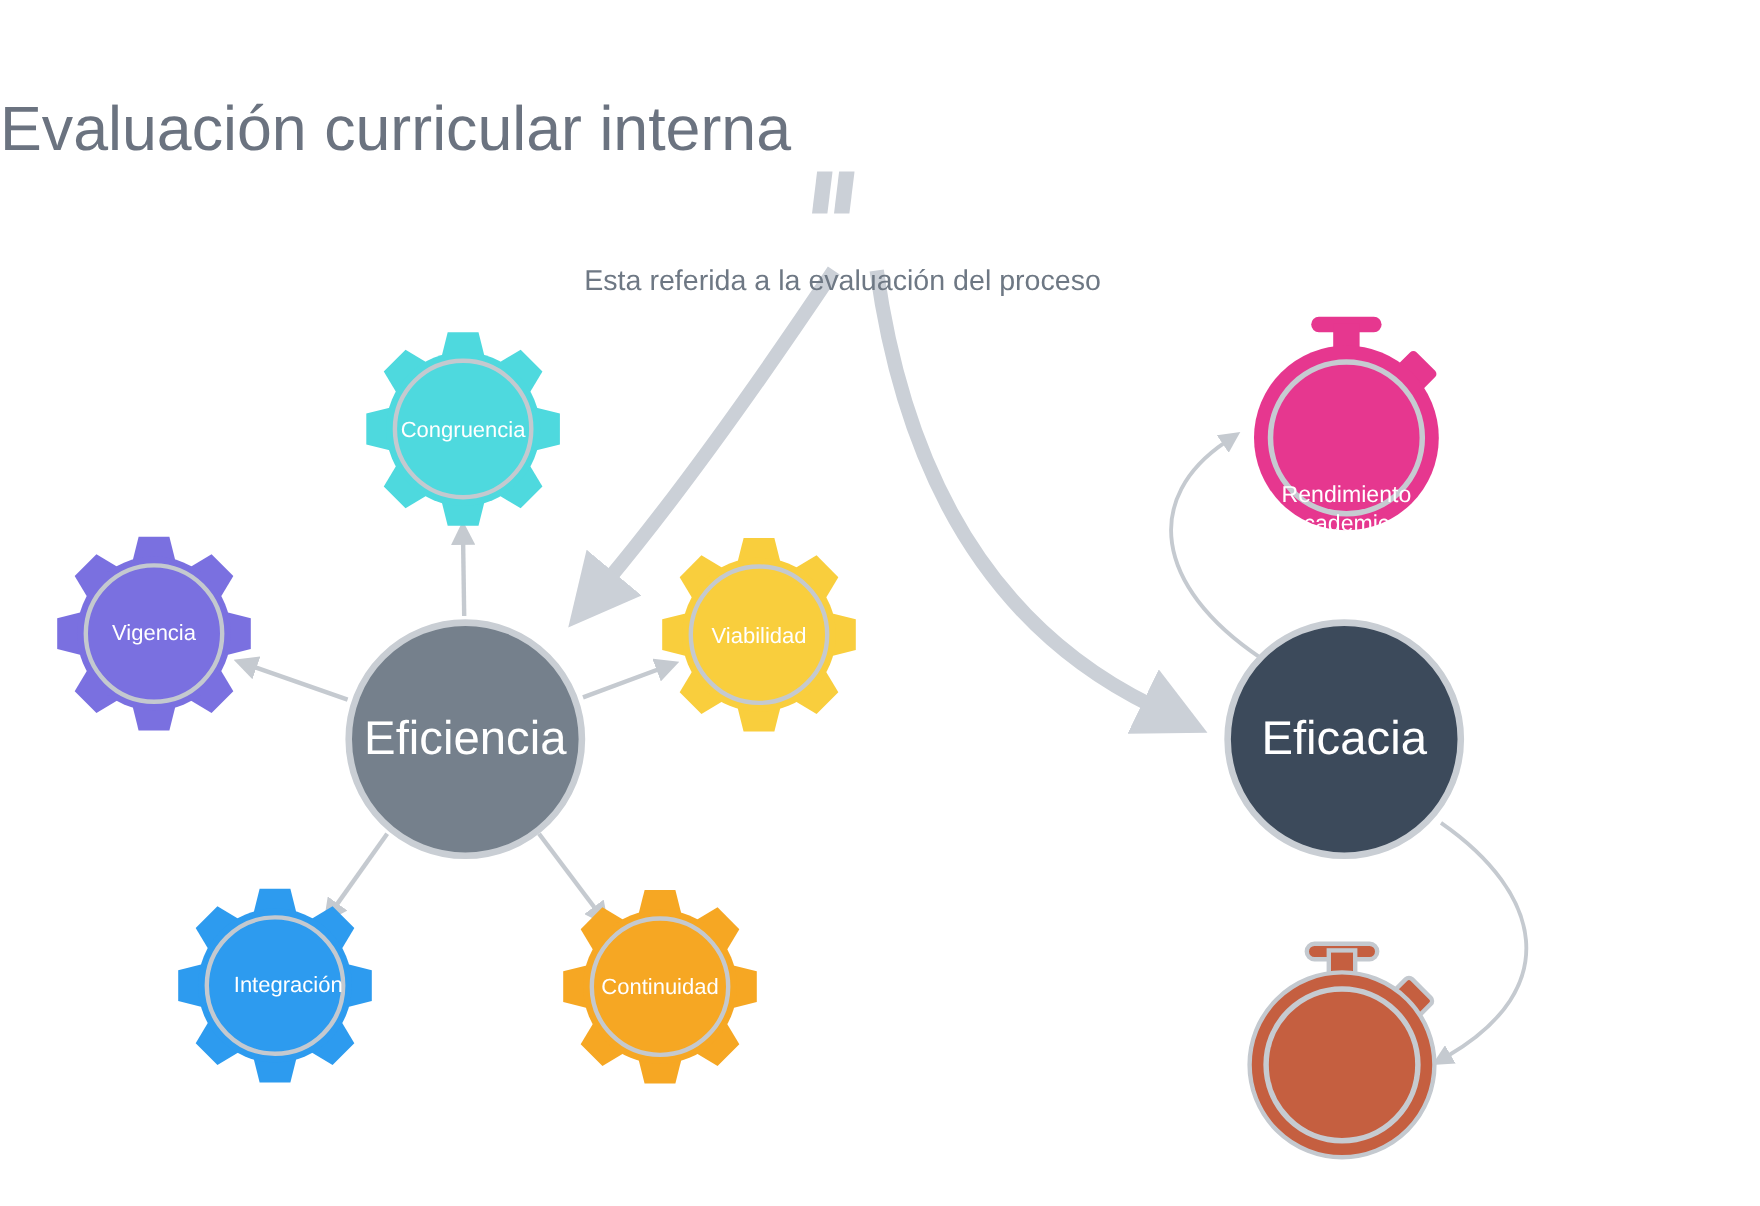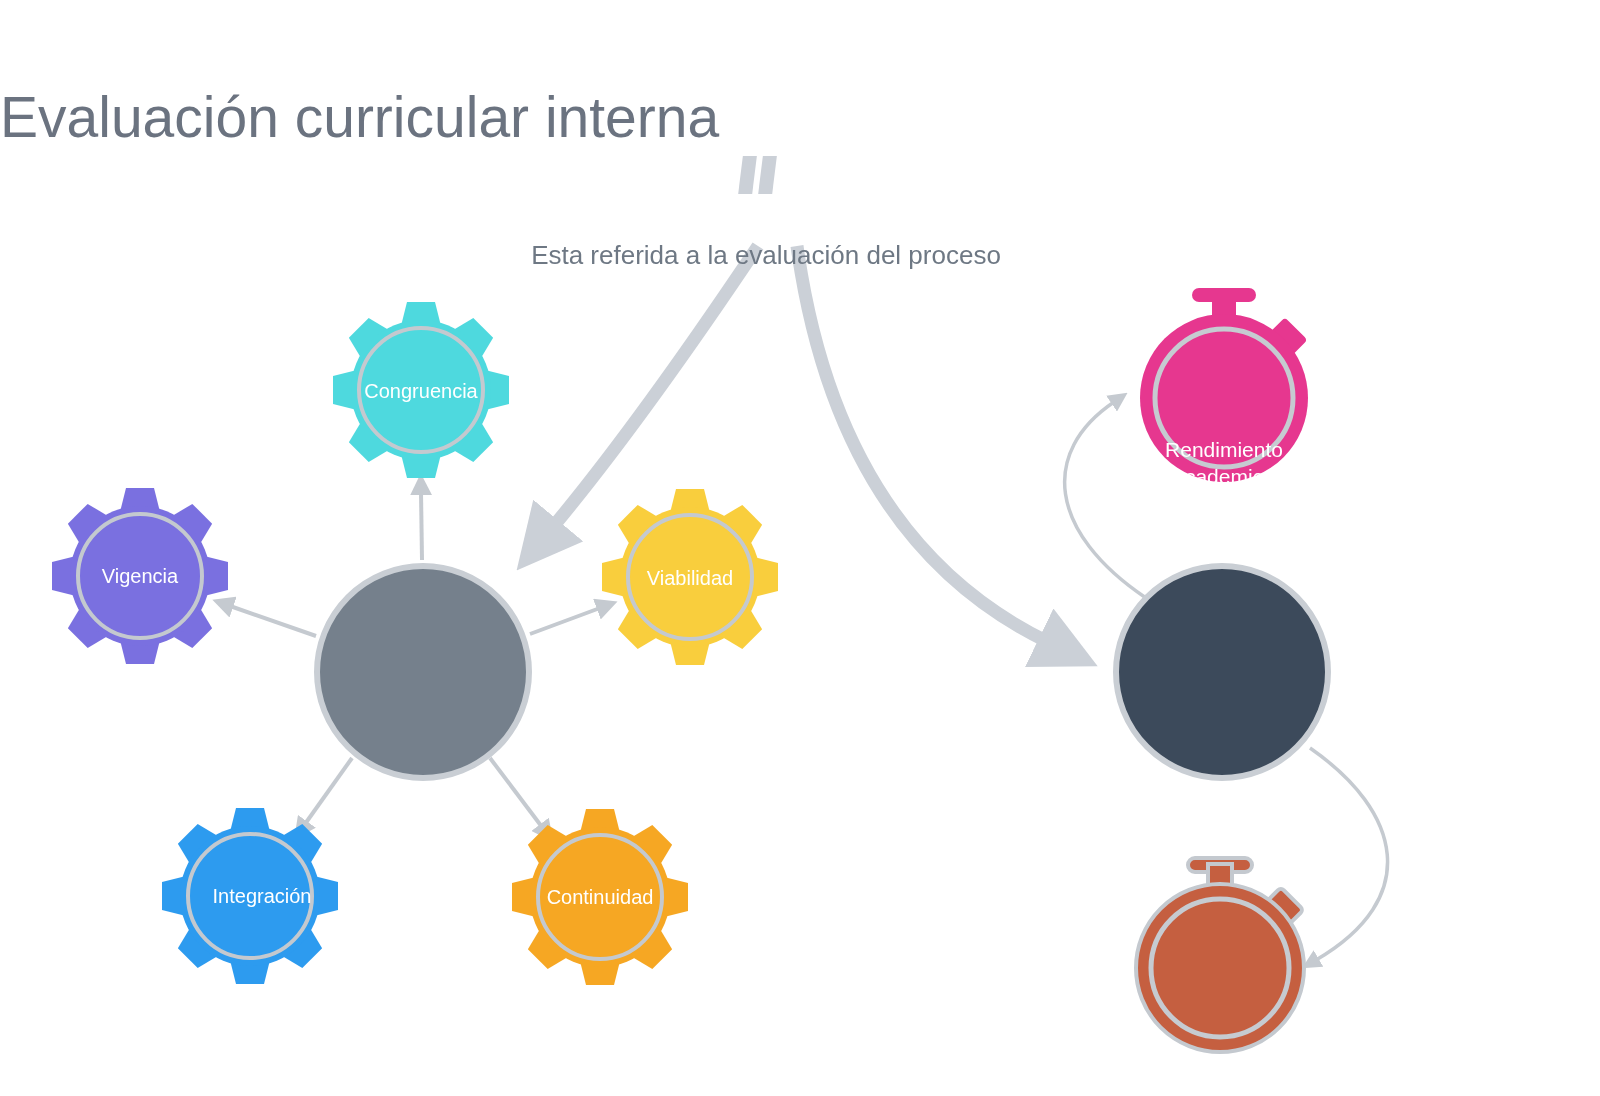--- a/index.html
+++ b/index.html
@@ -128,15 +128,17 @@
 
   <div class="title">Evaluación curricular interna</div>
   <div class="subtitle">Esta referida a la evaluación del proceso</div>
 
   <div id="lbl-congruencia" class="node-label gear-label">Congruencia</div>
   <div id="lbl-vigencia" class="node-label gear-label">Vigencia</div>
   <div id="lbl-viabilidad" class="node-label gear-label">Viabilidad</div>
   <div id="lbl-integracion" class="node-label gear-label">Integración</div>
   <div id="lbl-continuidad" class="node-label gear-label">Continuidad</div>
 
+  <div id="lbl-eficiencia" class="node-label hub-label">Eficiencia</div>
+  <div id="lbl-eficacia" class="node-label hub-label">Eficacia</div>
 
   <div id="lbl-rendimiento" class="node-label watch-label">Rendimiento academico</div>
 </div>
 
 </body></html>

